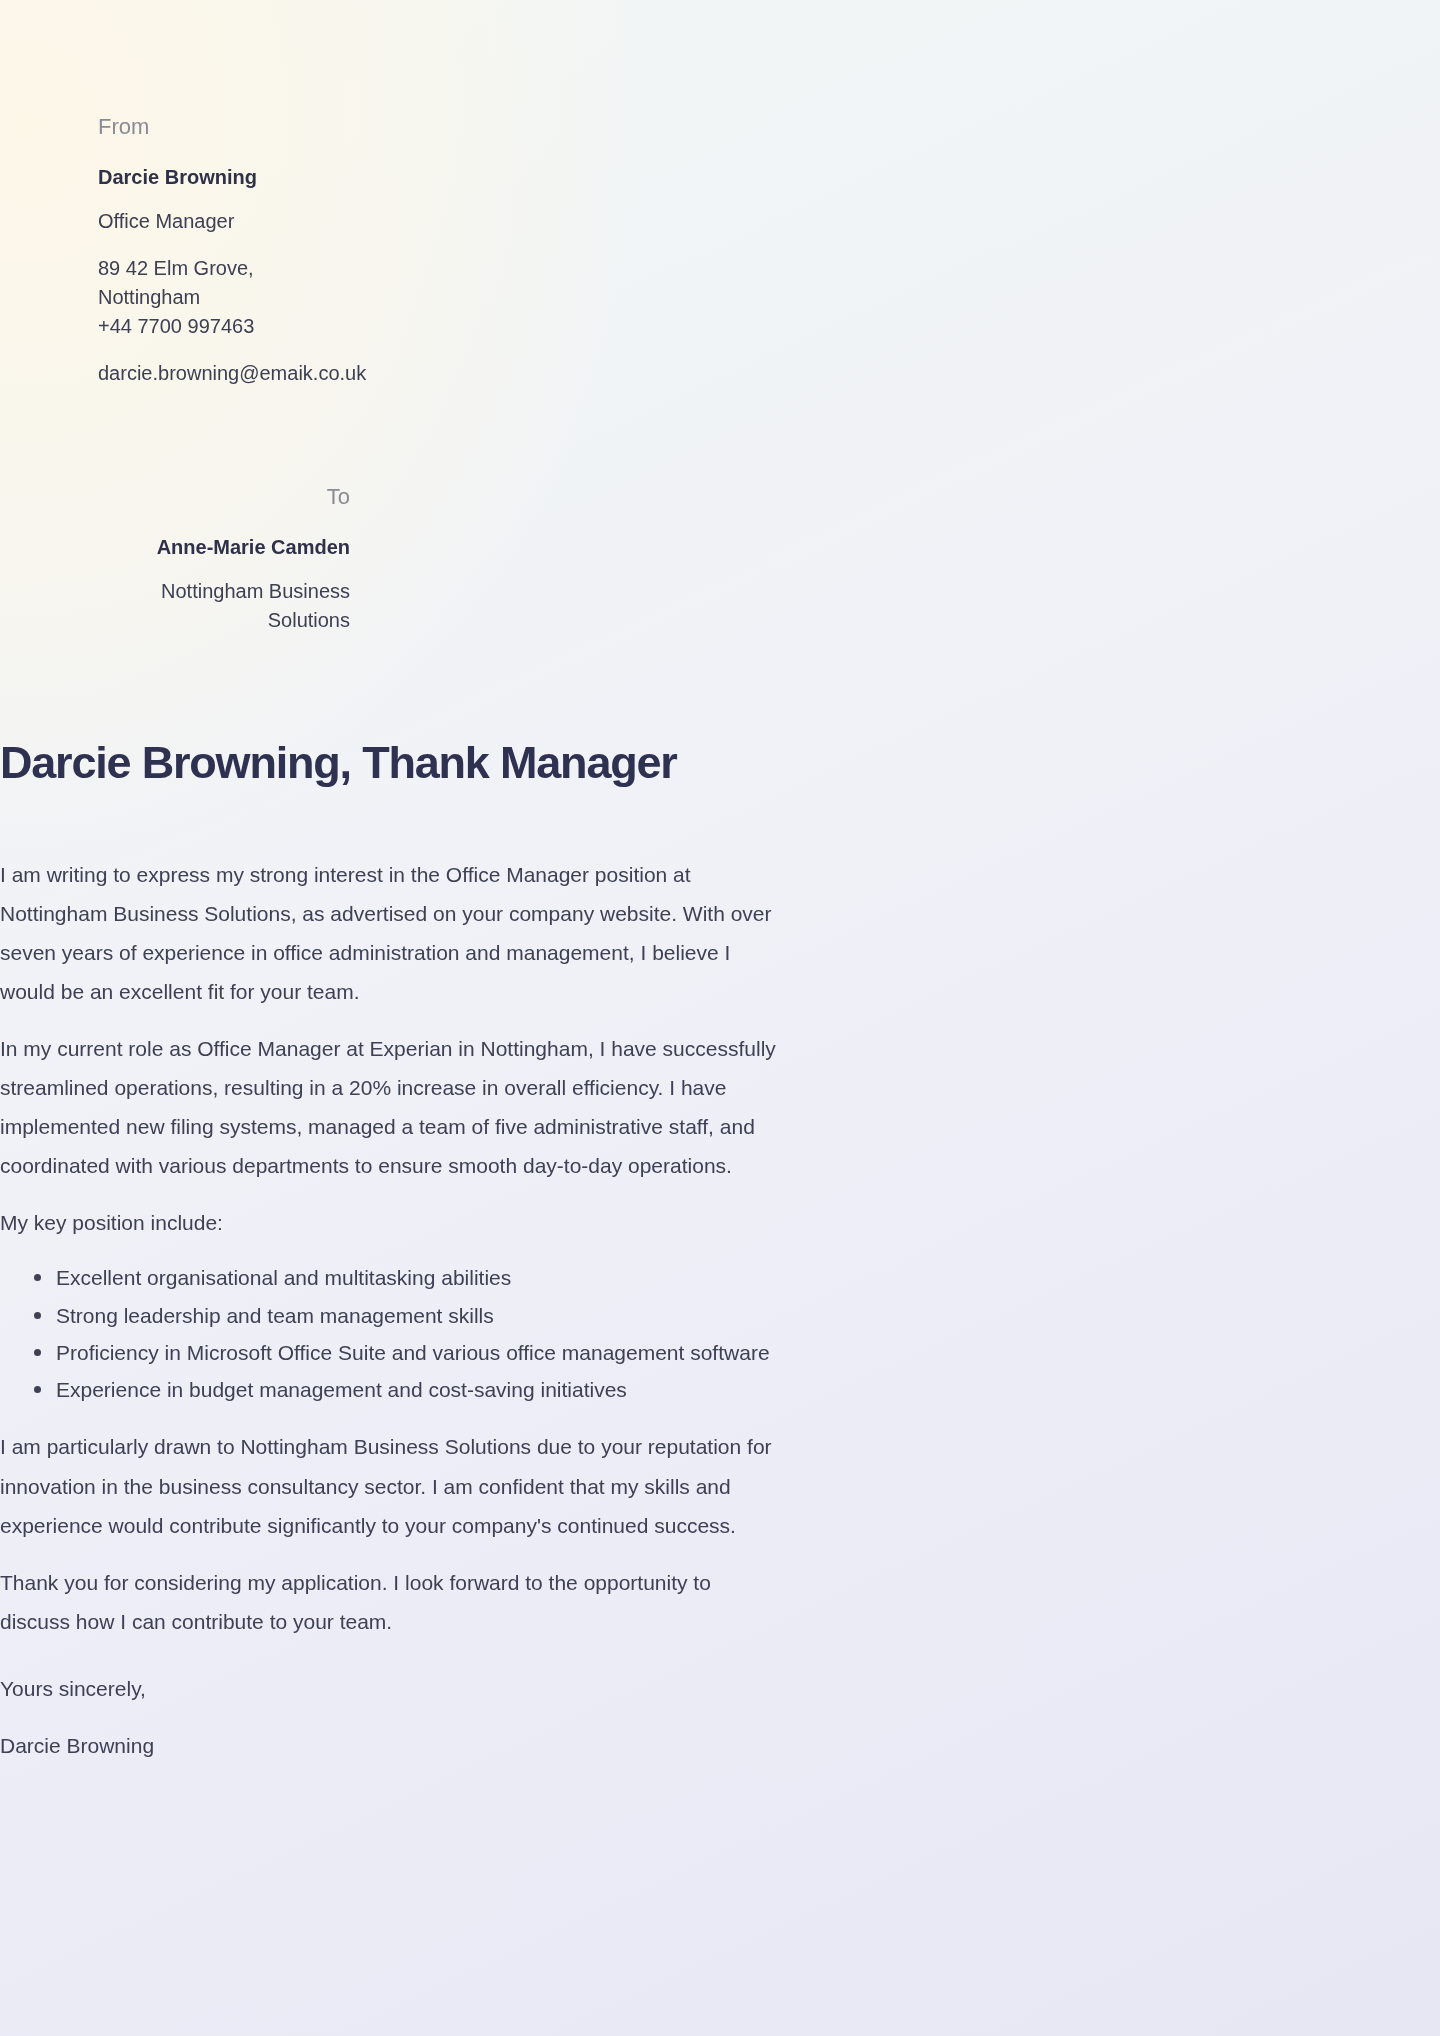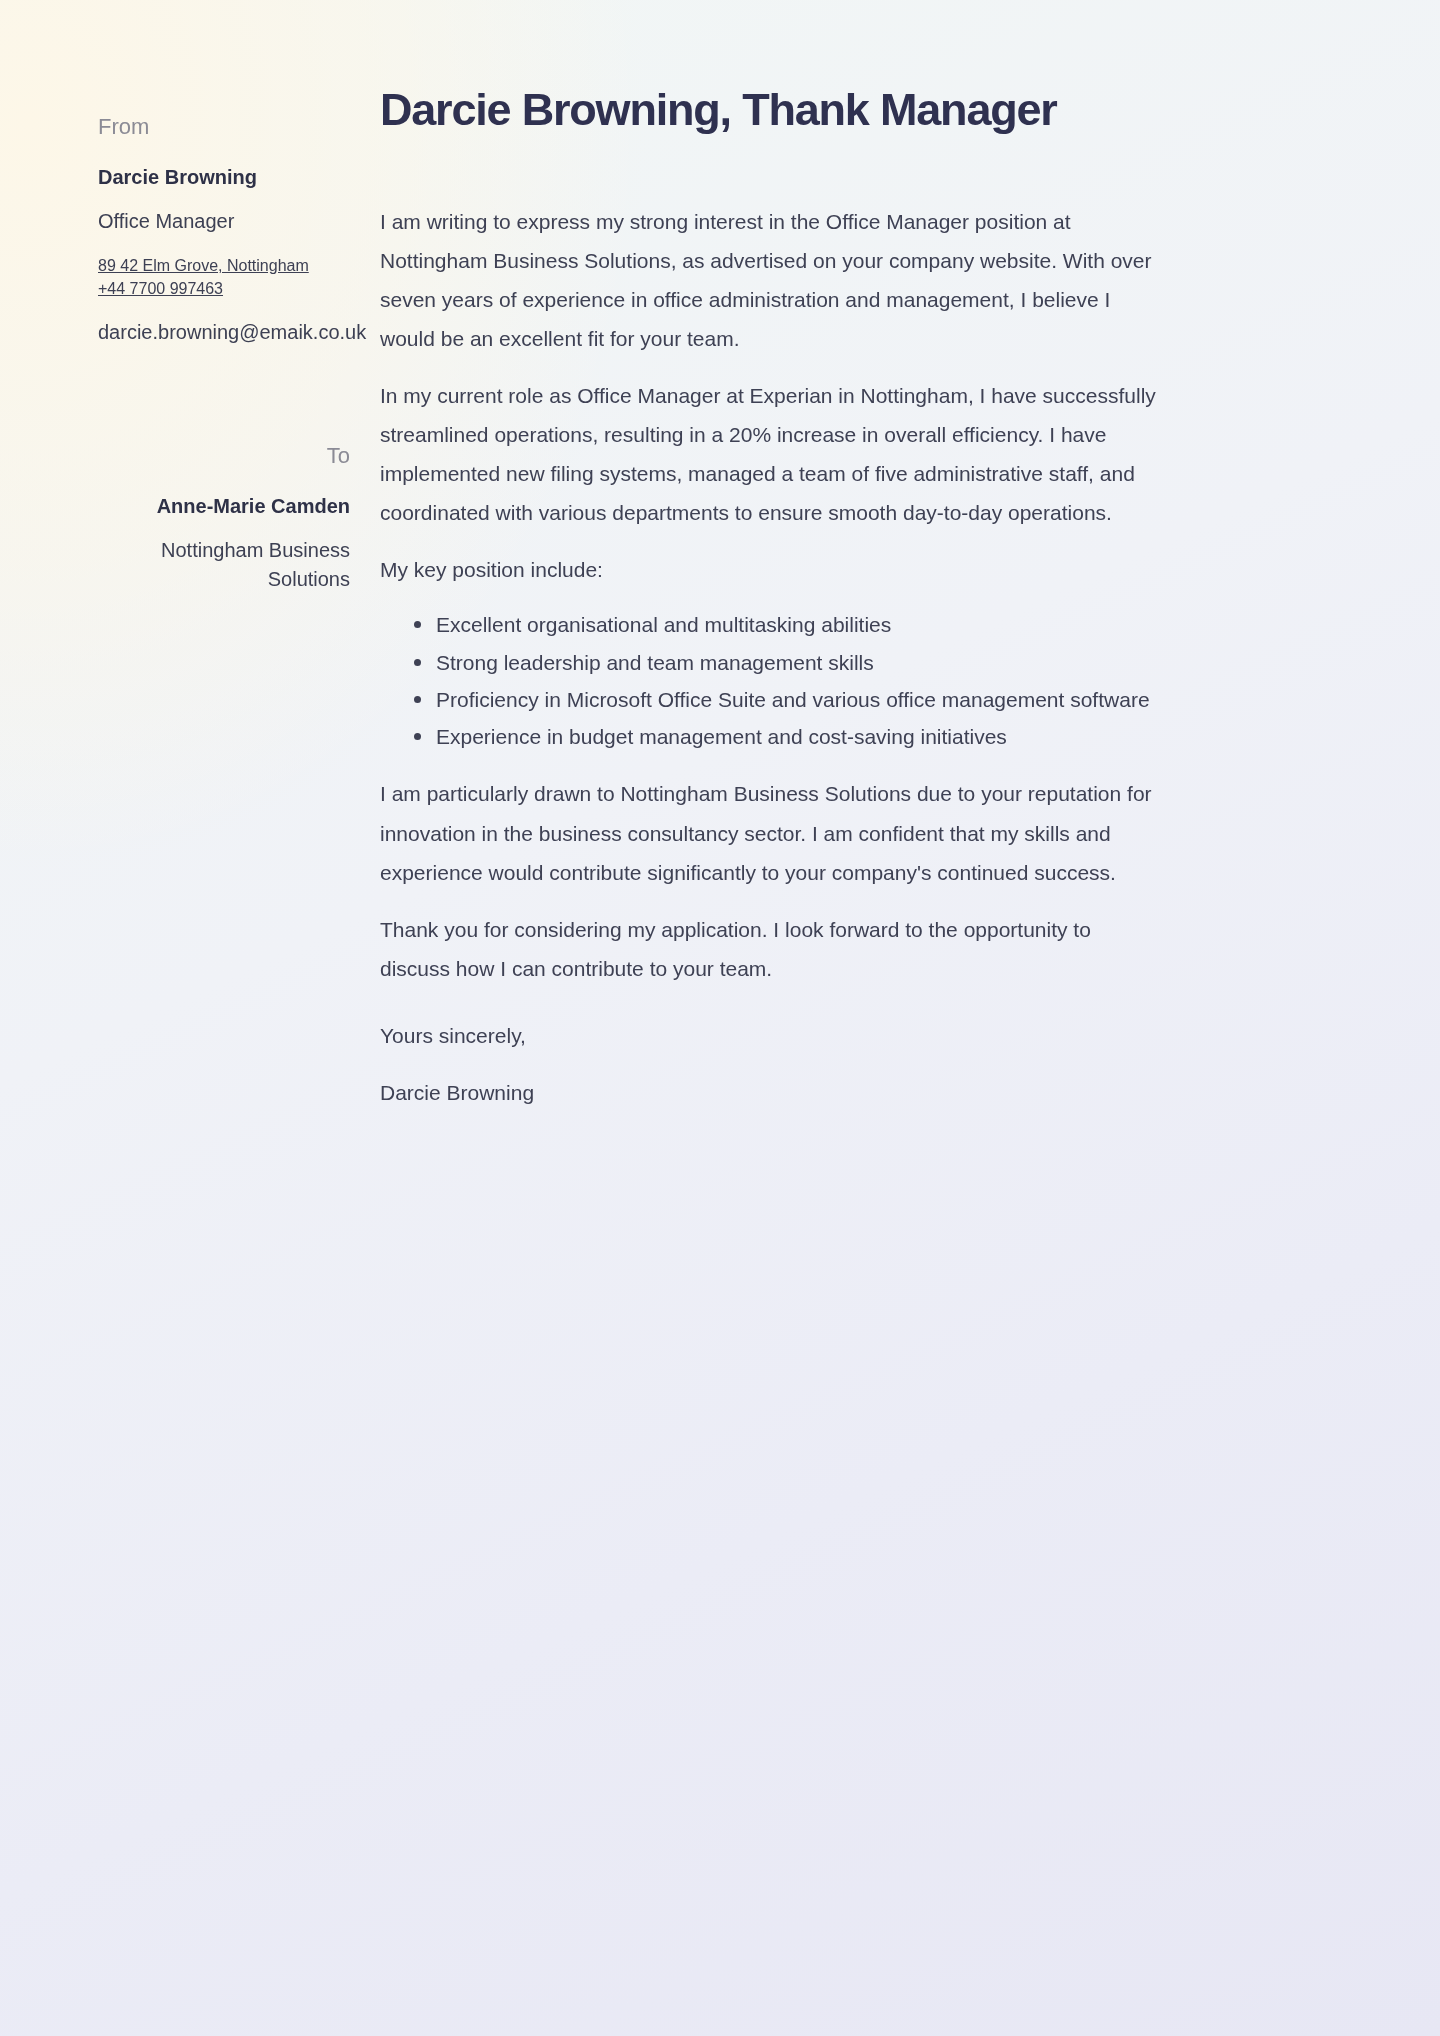--- a/index.html
+++ b/index.html
@@ -10,20 +10,21 @@
     position: relative;
     width: 1440px;
     height: 2036px;
     margin: 0 auto;
     overflow: hidden;
     font-family: "Liberation Sans", "DejaVu Sans", sans-serif;
     background:
       radial-gradient(ellipse 950px 1150px at 2% 6%, rgba(253,247,232,1) 0%, rgba(253,247,232,0.55) 38%, rgba(253,247,232,0) 65%),
       linear-gradient(155deg, #f2f7f5 0%, #f0f2f7 40%, #ebecf6 70%, #e7e7f4 100%);
     display: flex;
+    flex-direction: column;
   }
 
   
   .sidebar {
     width: 380px;
     flex: 0 0 380px;
     padding: 114px 30px 0 98px;
   }
 
   .section-label {
@@ -40,25 +41,24 @@
   }
 
   .contact-line {
     font-size: 20px;
     color: #3d4053;
     margin-bottom: 18px;
     line-height: 1.45;
   }
 
   .contact-group {
-    font-size: 16px;
+    font-size: 20px;
     color: #3d4053;
     line-height: 1.45;
     margin-bottom: 18px;
-    text-decoration: underline;
   }
 
   .to-section { margin-top: 96px; text-align: right; }
 
   
   .main {
     flex: 1 1 auto;
     max-width: 860px;
     padding-top: 84px;
     padding-right: 80px;

